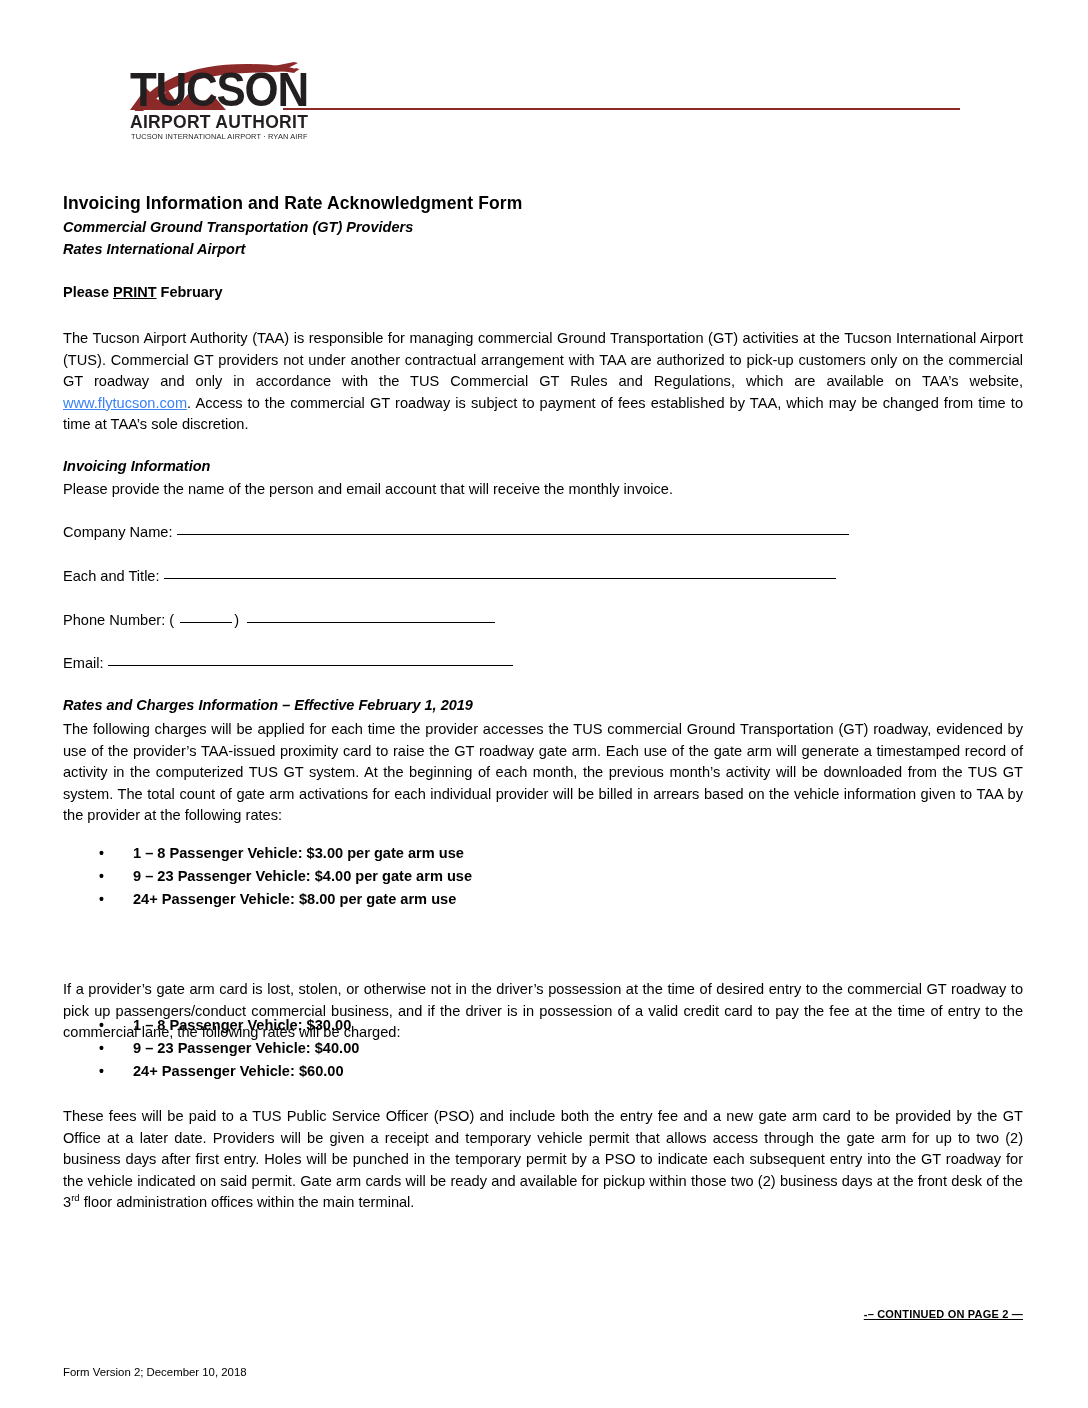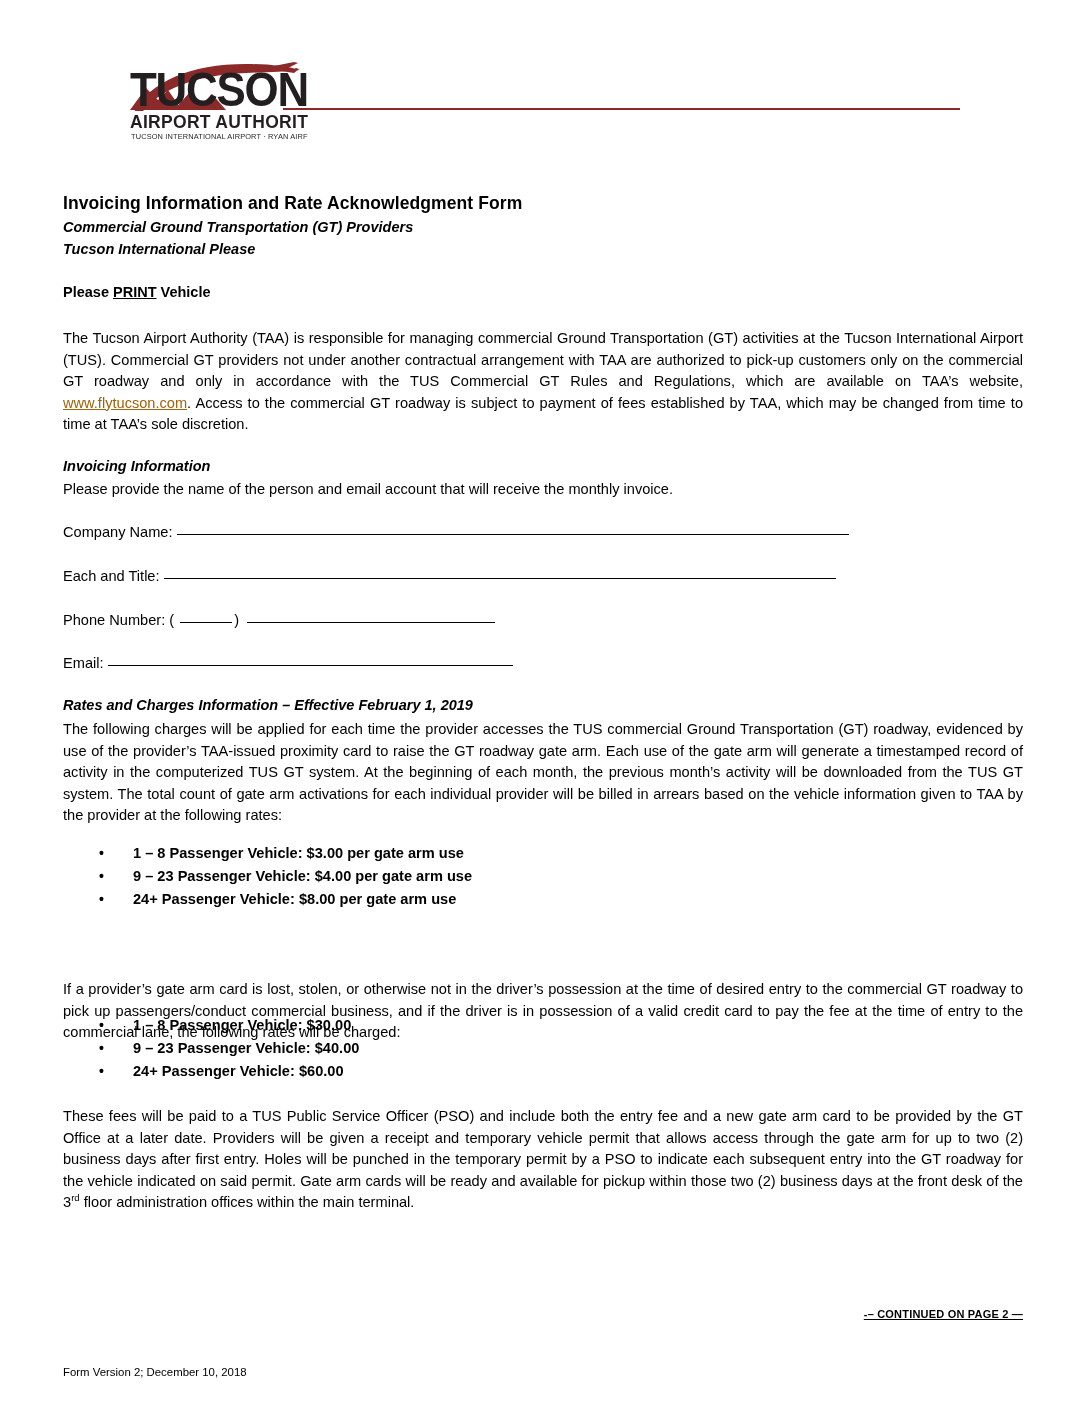--- a/index.html
+++ b/index.html
@@ -101,21 +101,21 @@
     line-height: 21.5px;
     text-align: justify;
     text-justify: inter-word;
   }
   .para-intro { top: 328px; }
   .para-rates { top: 719px; }
   .para-lost  { top: 934px; margin-top: 45px; }
   .para-fees  { top: 1106px; }
 
   a.weblink {
-    color: #a16207;
+    color: #3b82f6;
     text-decoration: underline;
   }
 
   
   .sec-head-italic {
     position: absolute;
     left: 0;
     font-size: 14.5px;
     font-style: italic;
     font-weight: bold;
@@ -246,24 +246,24 @@
       </svg>
     </div>
 
     <div class="header-rule"></div>
   </div>
 
   <div class="content">
 
     <div class="doc-title">Invoicing Information and Rate Acknowledgment Form</div>
     <div class="doc-sub1">Commercial Ground Transportation (GT) Providers</div>
-    <div class="doc-sub2">Tucson International Please</div>
+    <div class="doc-sub2">Rates International Airport</div>
 
     <div class="print-legibly">
-      <span>Please </span><span class="u">PRINT</span><span> Vehicle</span>
+      <span>Please </span><span class="u">PRINT</span><span> February</span>
     </div>
 
     <div class="para para-intro">
       <span>The Tucson Airport Authority (TAA) is responsible for managing commercial Ground Transportation (GT) activities at the Tucson International Airport (TUS).  Commercial GT providers not under another contractual arrangement with TAA are authorized to pick-up customers only on the commercial GT roadway and only in accordance with the TUS Commercial GT Rules and Regulations, which are available on TAA’s website, </span><a class="weblink" href="#">www.flytucson.com</a><span>.  Access to the commercial GT roadway is subject to payment of fees established by TAA, which may be changed from time to time at TAA’s sole discretion.</span>
     </div>
 
     <div class="sec-head-italic inv-head">Invoicing Information</div>
     <div class="inv-line">Please provide the name of the person and email account that will receive the monthly invoice.</div>
 
     <div class="field f-company">

